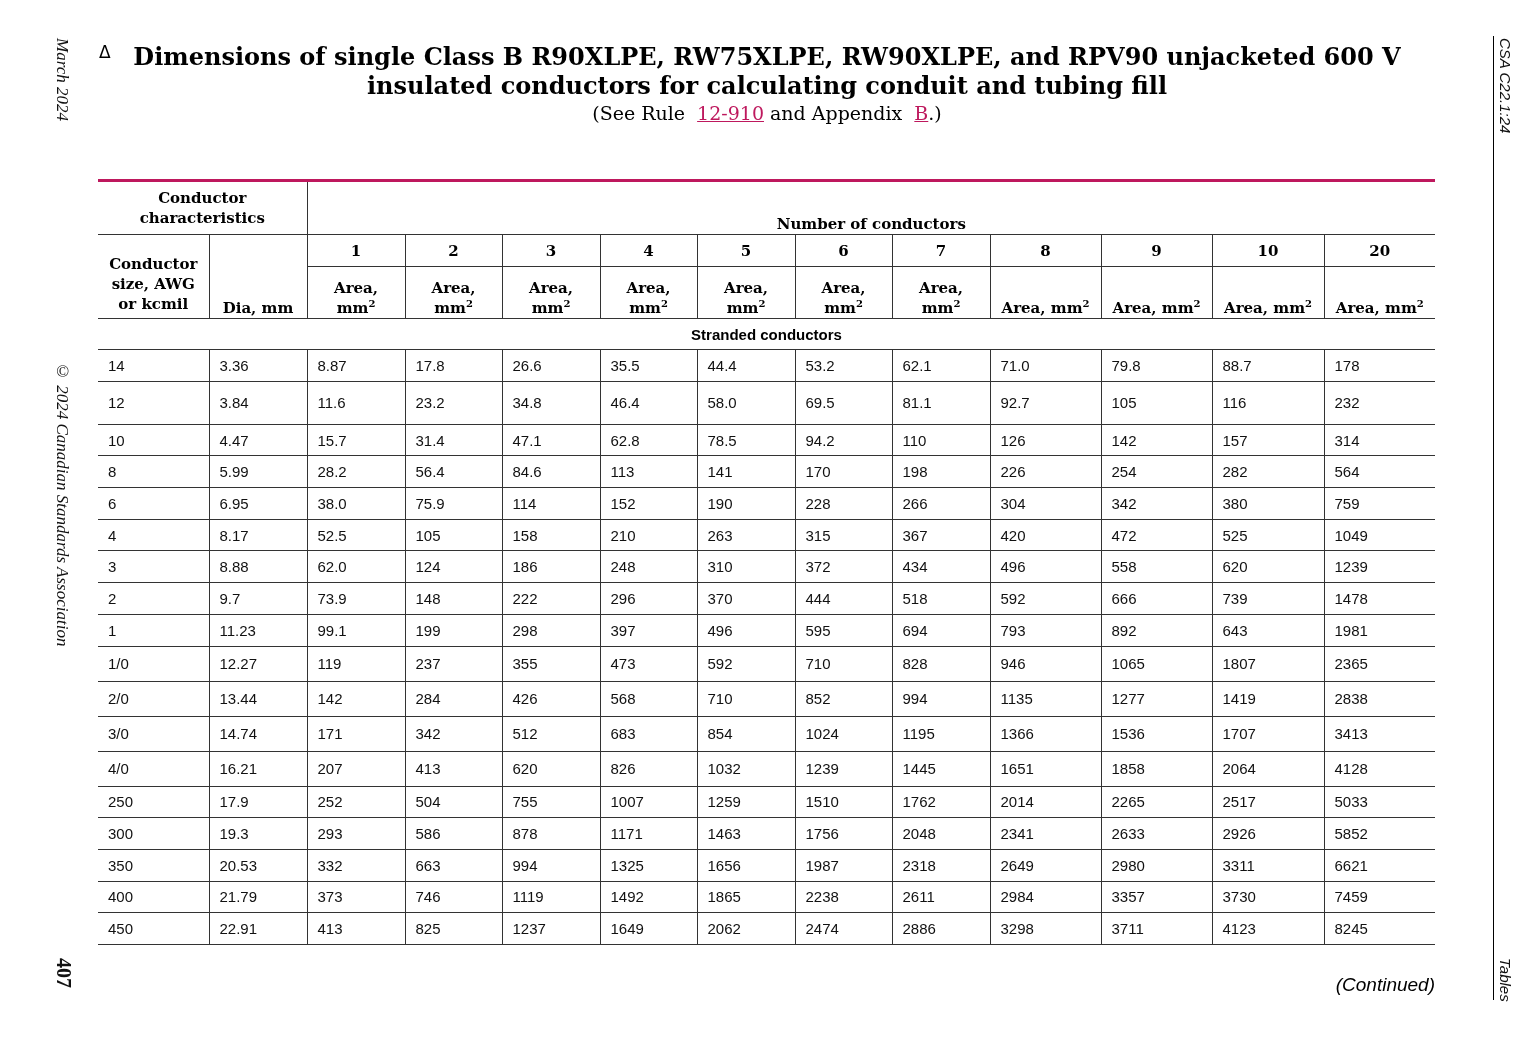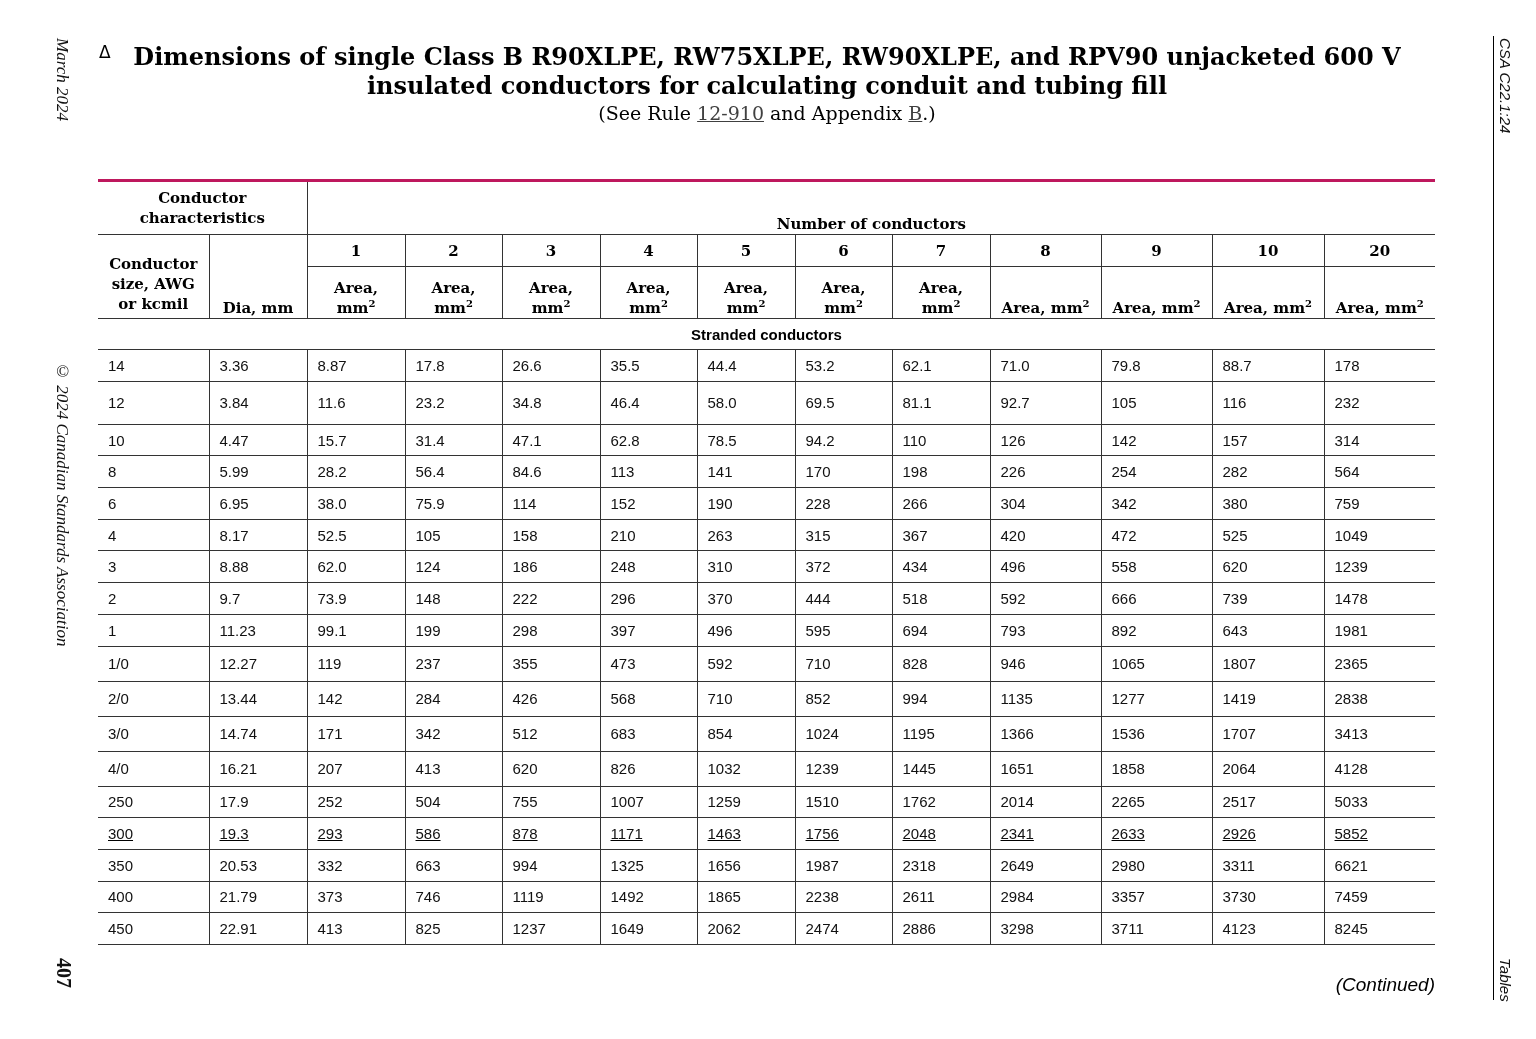--- a/index.html
+++ b/index.html
@@ -30,21 +30,21 @@
     .delta {
       position: absolute; left: 99px; top: 42px;
       font-family: "DejaVu Sans", sans-serif; font-size: 17px;
     }
     .title-block {
       position: absolute; left: 98px; top: 42px; width: 1338px; text-align: center;
     }
     .table-num { font-weight: bold; font-size: 22px; line-height: 28px; }
     .table-title { font-weight: bold; font-size: 24px; line-height: 29px; padding: 0 2px; }
     .table-ref { font-size: 19px; line-height: 26px; }
-    .table-ref a { color: #404040; text-decoration: underline; }
+    .table-ref a { color: #be185d; text-decoration: underline; margin-left: 6px; }
     table.data {
       position: absolute; left: 98px; top: 179px; width: 1337px;
       border-collapse: collapse; table-layout: fixed;
       border-top: 3px solid #be185d;
     }
     table.data td, table.data th {
       border: 1px solid #333; padding: 0 10px;
     }
     table.data th {
       font-family: "DejaVu Serif", serif; font-weight: bold; font-size: 15px;
@@ -342,21 +342,21 @@
         <td class="cell">755</td>
         <td class="cell">1007</td>
         <td class="cell">1259</td>
         <td class="cell">1510</td>
         <td class="cell">1762</td>
         <td class="cell">2014</td>
         <td class="cell">2265</td>
         <td class="cell">2517</td>
         <td class="cell">5033</td>
       </tr>
-      <tr style="height: 31.7px; text-decoration: underline;">
+      <tr style="height: 31.7px;">
         <td class="cell">300</td>
         <td class="cell">19.3</td>
         <td class="cell">293</td>
         <td class="cell">586</td>
         <td class="cell">878</td>
         <td class="cell">1171</td>
         <td class="cell">1463</td>
         <td class="cell">1756</td>
         <td class="cell">2048</td>
         <td class="cell">2341</td>

